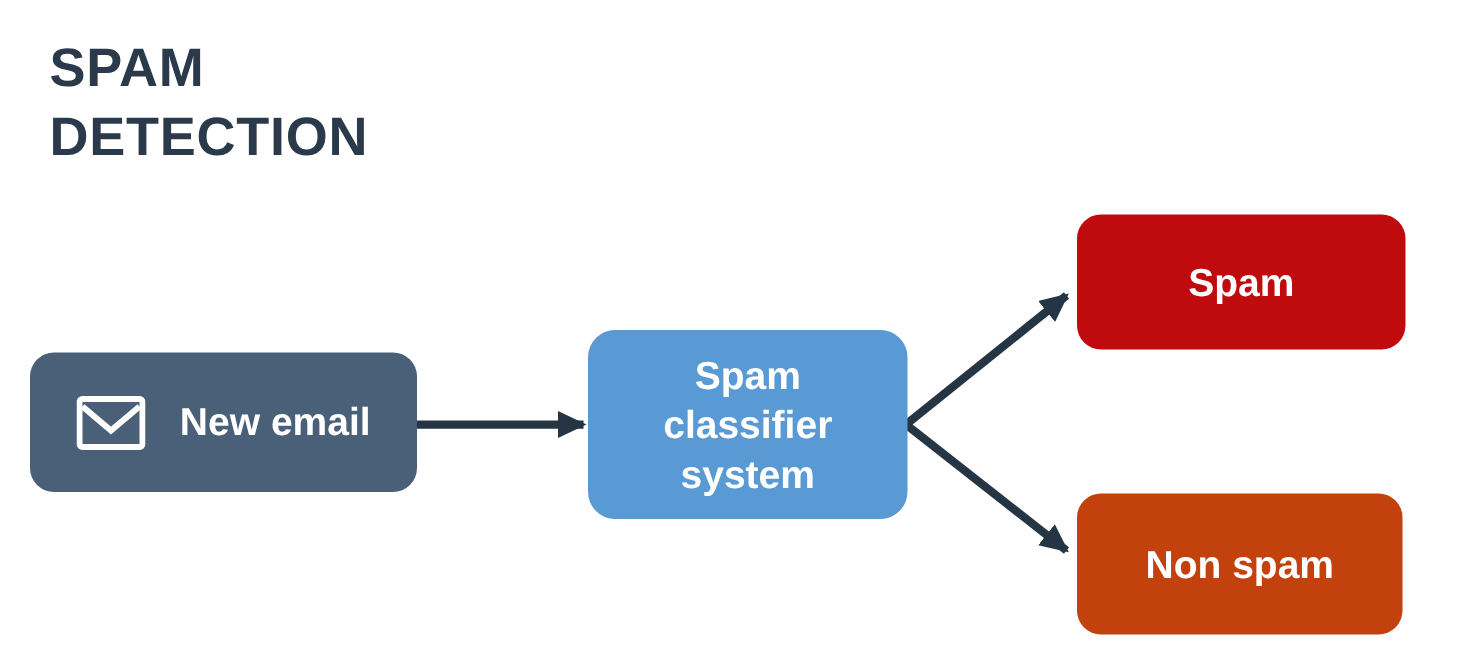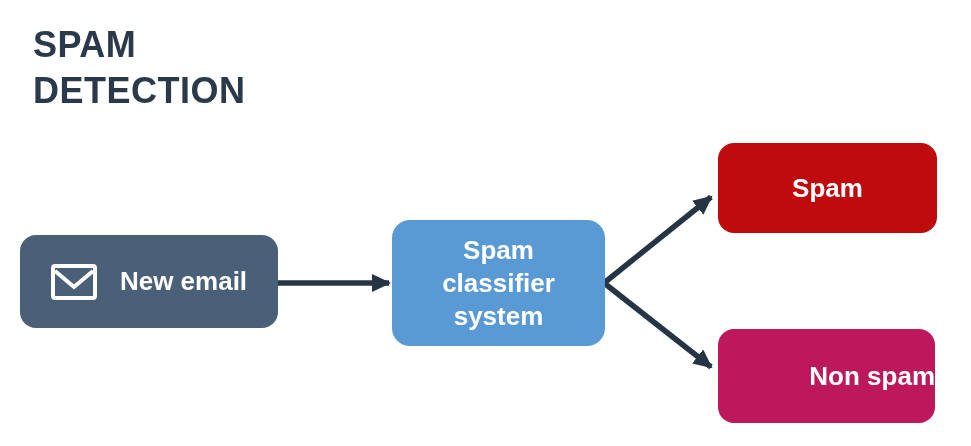--- a/index.html
+++ b/index.html
@@ -111,17 +111,17 @@
   <div class="node node-classifier" style="background-color: rgb(90, 154, 212);">
     <span class="node-label">Spam
 classifier
 system</span>
   </div>
 
   <div class="node node-spam" style="background-color: rgb(192, 11, 14);">
     <span class="node-label">Spam</span>
   </div>
 
-  <div class="node node-nonspam" style="background-color: #be185d; justify-content: flex-end;">
+  <div class="node node-nonspam" style="background-color: #c2410c;">
     <span class="node-label">Non spam</span>
   </div>
 
 </div>
 
 </body></html>

